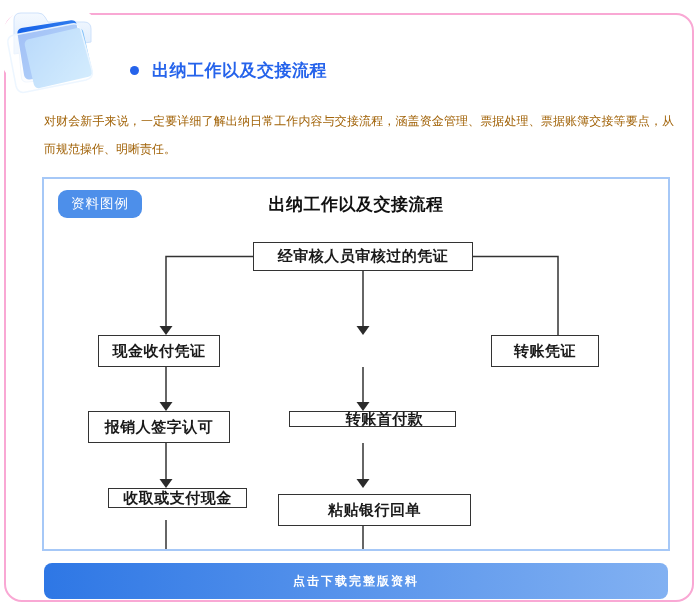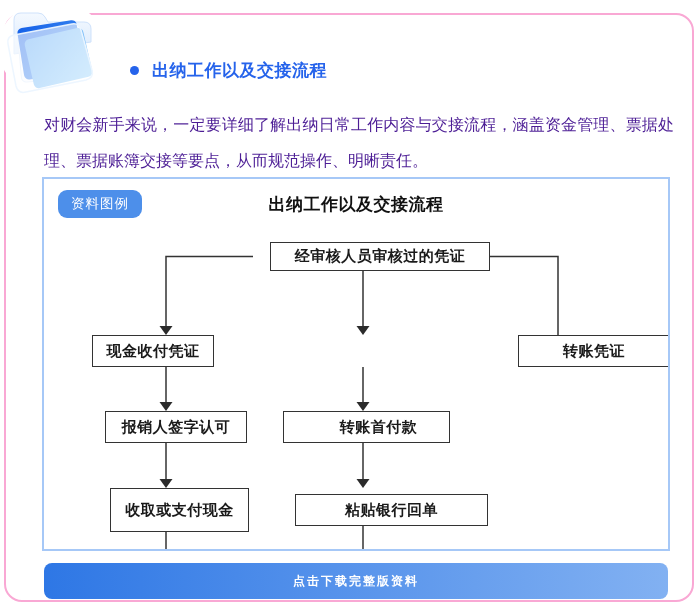--- a/index.html
+++ b/index.html
@@ -44,23 +44,23 @@
   .page-title {
     font-size: 17px;
     font-weight: 700;
     color: #2563eb;
     letter-spacing: 0.5px;
   }
   .intro {
     position: absolute;
     left: 38px; top: 92px;
     width: 630px;
-    font-size: 16px;
-    line-height: 36px;
-    color: #4c1d95;
+    font-size: 12px;
+    line-height: 28px;
+    color: #a16207;
     text-align: justify;
   }
   .panel {
     position: absolute;
     left: 36px; top: 162px;
     width: 628px; height: 374px;
     border: 2px solid #a6c8f7;
     border-radius: 0;
     background: #ffffff;
     overflow: hidden;
@@ -95,29 +95,28 @@
     background: #ffffff;
     border: 1.5px solid #333333;
     display: flex;
     align-items: center;
     justify-content: center;
     font-size: 15px;
     font-weight: 700;
     color: #1a1a1a;
     letter-spacing: 0.5px;
     white-space: nowrap;
-    margin-left: 17px;
   }
   .node-approved { left: 209px; top: 63px;  width: 220px; height: 29px; }
-  .node-cash     { left: 31px;  top: 156px; width: 122px; height: 32px; text-align: center; }
+  .node-cash     { left: 54px;  top: 156px; width: 122px; height: 32px; text-align: center; }
   .node-bank     { left: 209px; top: 156px; width: 153px; height: 32px; }
-  .node-transfer { left: 457px; top: 156px; width: 152px; height: 32px; }
+  .node-transfer { left: 447px; top: 156px; width: 108px; height: 32px; }
   .node-sign     { left: 44px;  top: 232px; width: 142px; height: 32px; }
-  .node-payment  { left: 222px; top: 232px; width: 167px; height: 32px; padding-left: 24px; }
-  .node-collect  { left: 49px;  top: 309px; width: 139px; height: 44px; }
+  .node-payment  { left: 245px; top: 232px; width: 167px; height: 16px; padding-left: 24px; }
+  .node-collect  { left: 64px;  top: 309px; width: 139px; height: 20px; }
   .node-receipt  { left: 234px; top: 315px; width: 193px; height: 32px; }
   .download-btn {
     position: absolute;
     left: 38px; top: 548px;
     width: 624px; height: 36px;
     border: none;
     border-radius: 8px;
     background: linear-gradient(90deg, #2e77e5 0%, #82b1f2 100%);
     color: #ffffff;
     font-family: "Liberation Sans", "DejaVu Sans", sans-serif;

